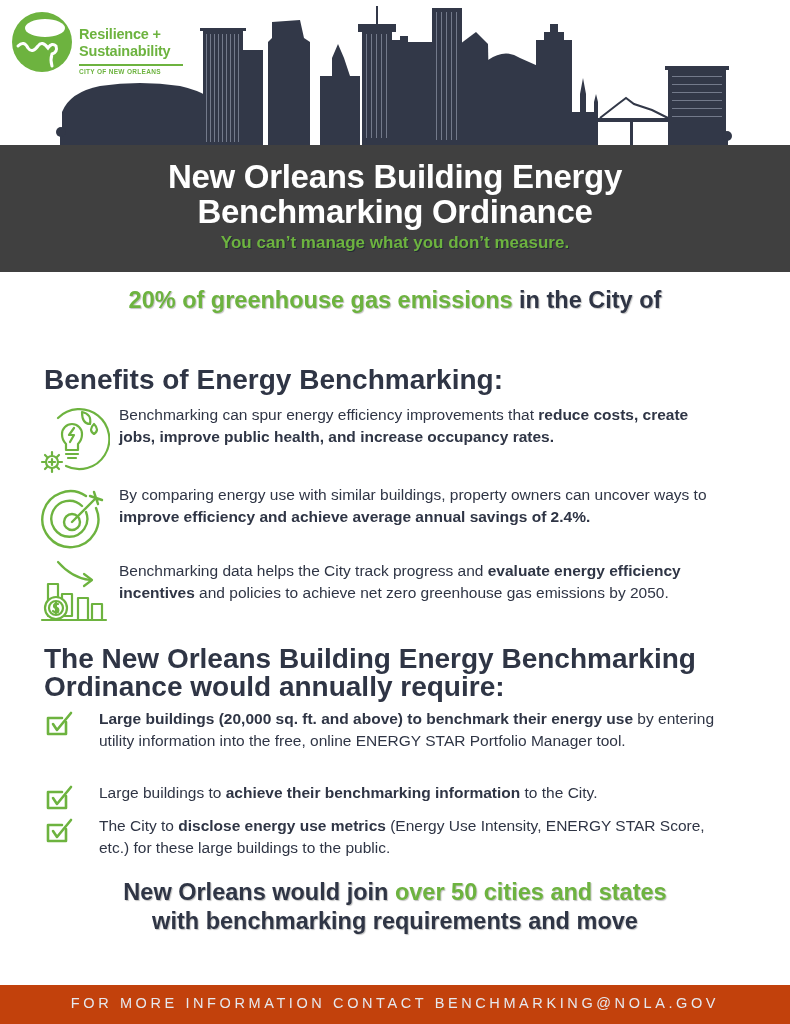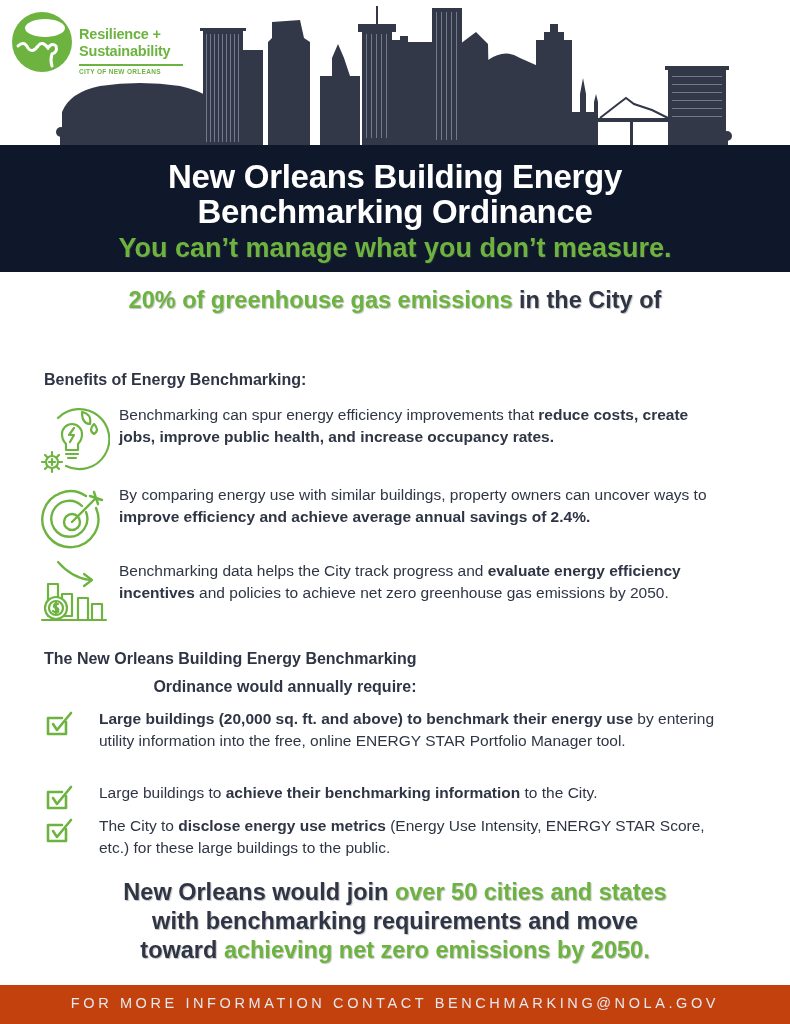--- a/index.html
+++ b/index.html
@@ -7,21 +7,21 @@
     width: 790px; height: 1024px; overflow: hidden; background: #ffffff;
     font-family: "Liberation Sans", "DejaVu Sans", sans-serif; color: #2f3545;
     position: relative;
   }
   .green { color: #6db33f; }
   .navy { color: #2f3545; }
   
   .header { position: absolute; left: 0; top: 0; width: 790px; height: 272px; }
   .skyline { position: absolute; left: 0; top: 0; width: 790px; height: 150px; }
   .banner {
-    position: absolute; left: 0; top: 145px; width: 790px; height: 127px; background: #0f172a;
+    position: absolute; left: 0; top: 145px; width: 790px; height: 127px; background: #404040;
     text-align: center;
   }
   .logo { position: absolute; left: 12px; top: 12px; width: 170px; height: 62px; text-align: center; }
   .logo-circle {
     position: absolute; left: 0; top: 0; width: 60px; height: 60px; border-radius: 50%; background: #6db33f;
   }
   .logo-text1, .logo-text2 {
     position: absolute; left: 67px; font-weight: bold; color: #6db33f; font-size: 14.5px; letter-spacing: -0.2px;
   }
   .logo-text1 { top: 14px; }
@@ -29,26 +29,26 @@
   .logo-rule { position: absolute; left: 67px; top: 52px; width: 104px; height: 1.5px; background: #6db33f; }
   .logo-city { position: absolute; left: 67px; top: 56px; font-size: 6.5px; font-weight: bold; color: #6db33f; letter-spacing: 0.3px; }
   .title1, .title2 {
     position: absolute; left: 0; width: 790px; text-align: center; color: #ffffff; font-weight: bold;
     font-size: 33px; letter-spacing: -0.3px;
   }
   .title1 { top: 13px; }
   .title2 { top: 48px; }
   .tagline {
     position: absolute; left: 0; top: 88px; width: 790px; text-align: center; color: #6db33f;
-    font-weight: bold; font-size: 27px; text-shadow: 1px 1px 0 #252a36;
+    font-weight: bold; font-size: 17px; text-shadow: 1px 1px 0 #252a36;
   }
   
   .stat { position: absolute; left: 0; top: 285px; width: 790px; text-align: center;
     font-weight: bold; font-size: 23.5px; line-height: 30px; text-shadow: 1px 1px 1px rgba(0,0,0,0.25); }
-  .h2 { position: absolute; left: 44px; font-weight: bold; font-size: 16px; color: #2f3545; line-height: 28px; text-align: right; }
+  .h2 { position: absolute; left: 44px; font-weight: bold; font-size: 28px; color: #2f3545; line-height: 28px; }
   .benefit { position: absolute; left: 36px; width: 720px; }
   .benefit .icon { position: absolute; left: 0; top: 0; width: 74px; height: 74px; }
   .benefit .text { position: absolute; left: 83px; top: 0; width: 600px; font-size: 15.5px; line-height: 21.5px; color: #2f3545; }
   .benefit b, .req b { font-weight: bold; }
   .req { position: absolute; left: 44px; width: 700px; }
   .req .check { position: absolute; left: 0; top: 2px; width: 32px; height: 28px; }
   .req .text { position: absolute; left: 55px; top: 0; width: 630px; font-size: 15.5px; line-height: 21.5px; color: #2f3545; }
   .closing { position: absolute; left: 0; top: 878px; width: 790px; text-align: center;
     font-weight: bold; font-size: 23.5px; line-height: 29px; text-shadow: 1px 1px 1px rgba(0,0,0,0.25); }
   .footer { position: absolute; left: 0; top: 985px; width: 790px; height: 39px; background: #c2410c;
@@ -235,18 +235,17 @@
       <path d="M22 12 L22 24 L4 24 L4 8 L18 8"></path>
       <path d="M9 14 L13 20 L27 3"></path>
     </g>
   </svg>
   <div class="text"><span>The City to </span><b>disclose energy use metrics</b><span> (Energy Use Intensity, ENERGY STAR Score, etc.) for these large buildings to the public.</span></div>
 </div>
 
 <div class="closing">
   <div><span class="navy">New Orleans would join </span><span class="green">over 50 cities and states</span></div>
   <div><span class="navy">with benchmarking requirements and move</span></div>
-  <div><span class="navy">toward </span><span class="green">achieving net zero emissions by 2050.</span></div>
 </div>
 
 <div class="footer">
   <span>FOR MORE INFORMATION CONTACT BENCHMARKING@NOLA.GOV</span>
 </div>
 
 </body></html>

